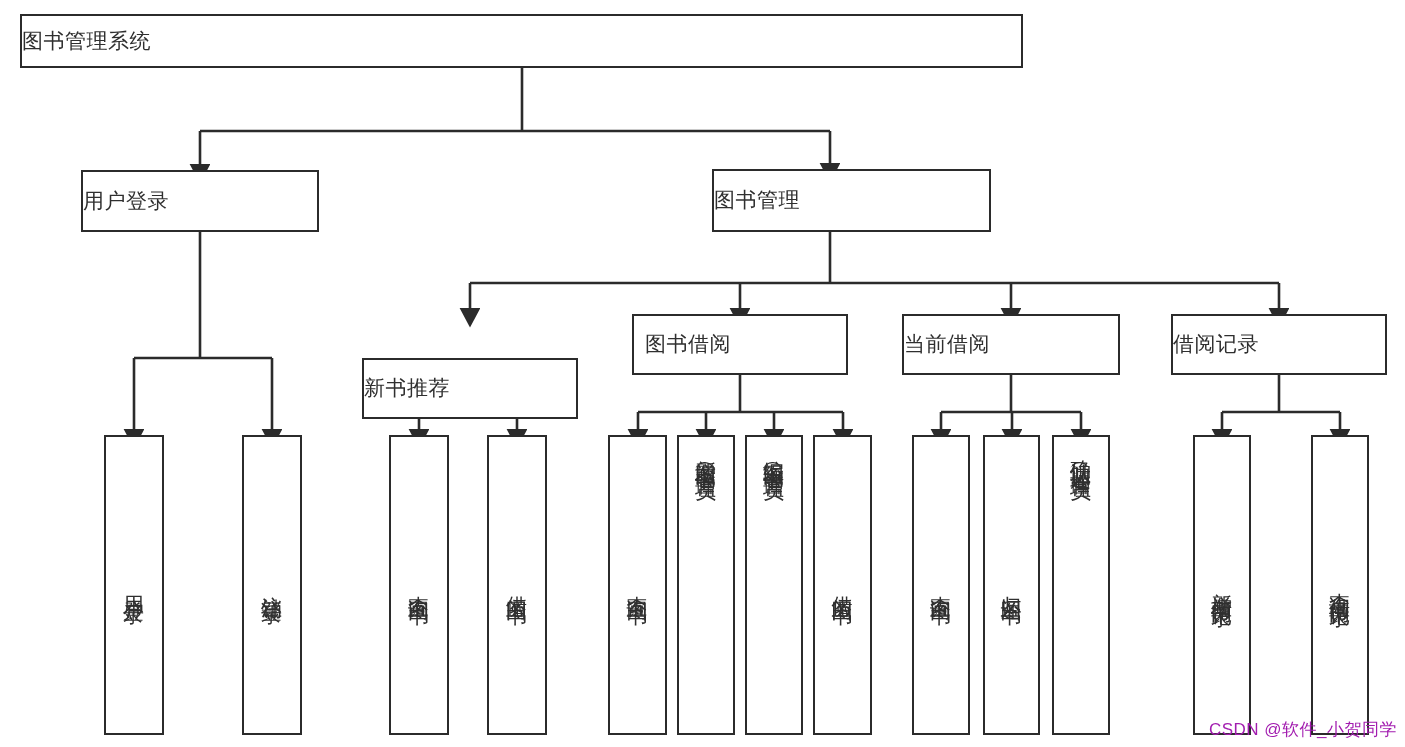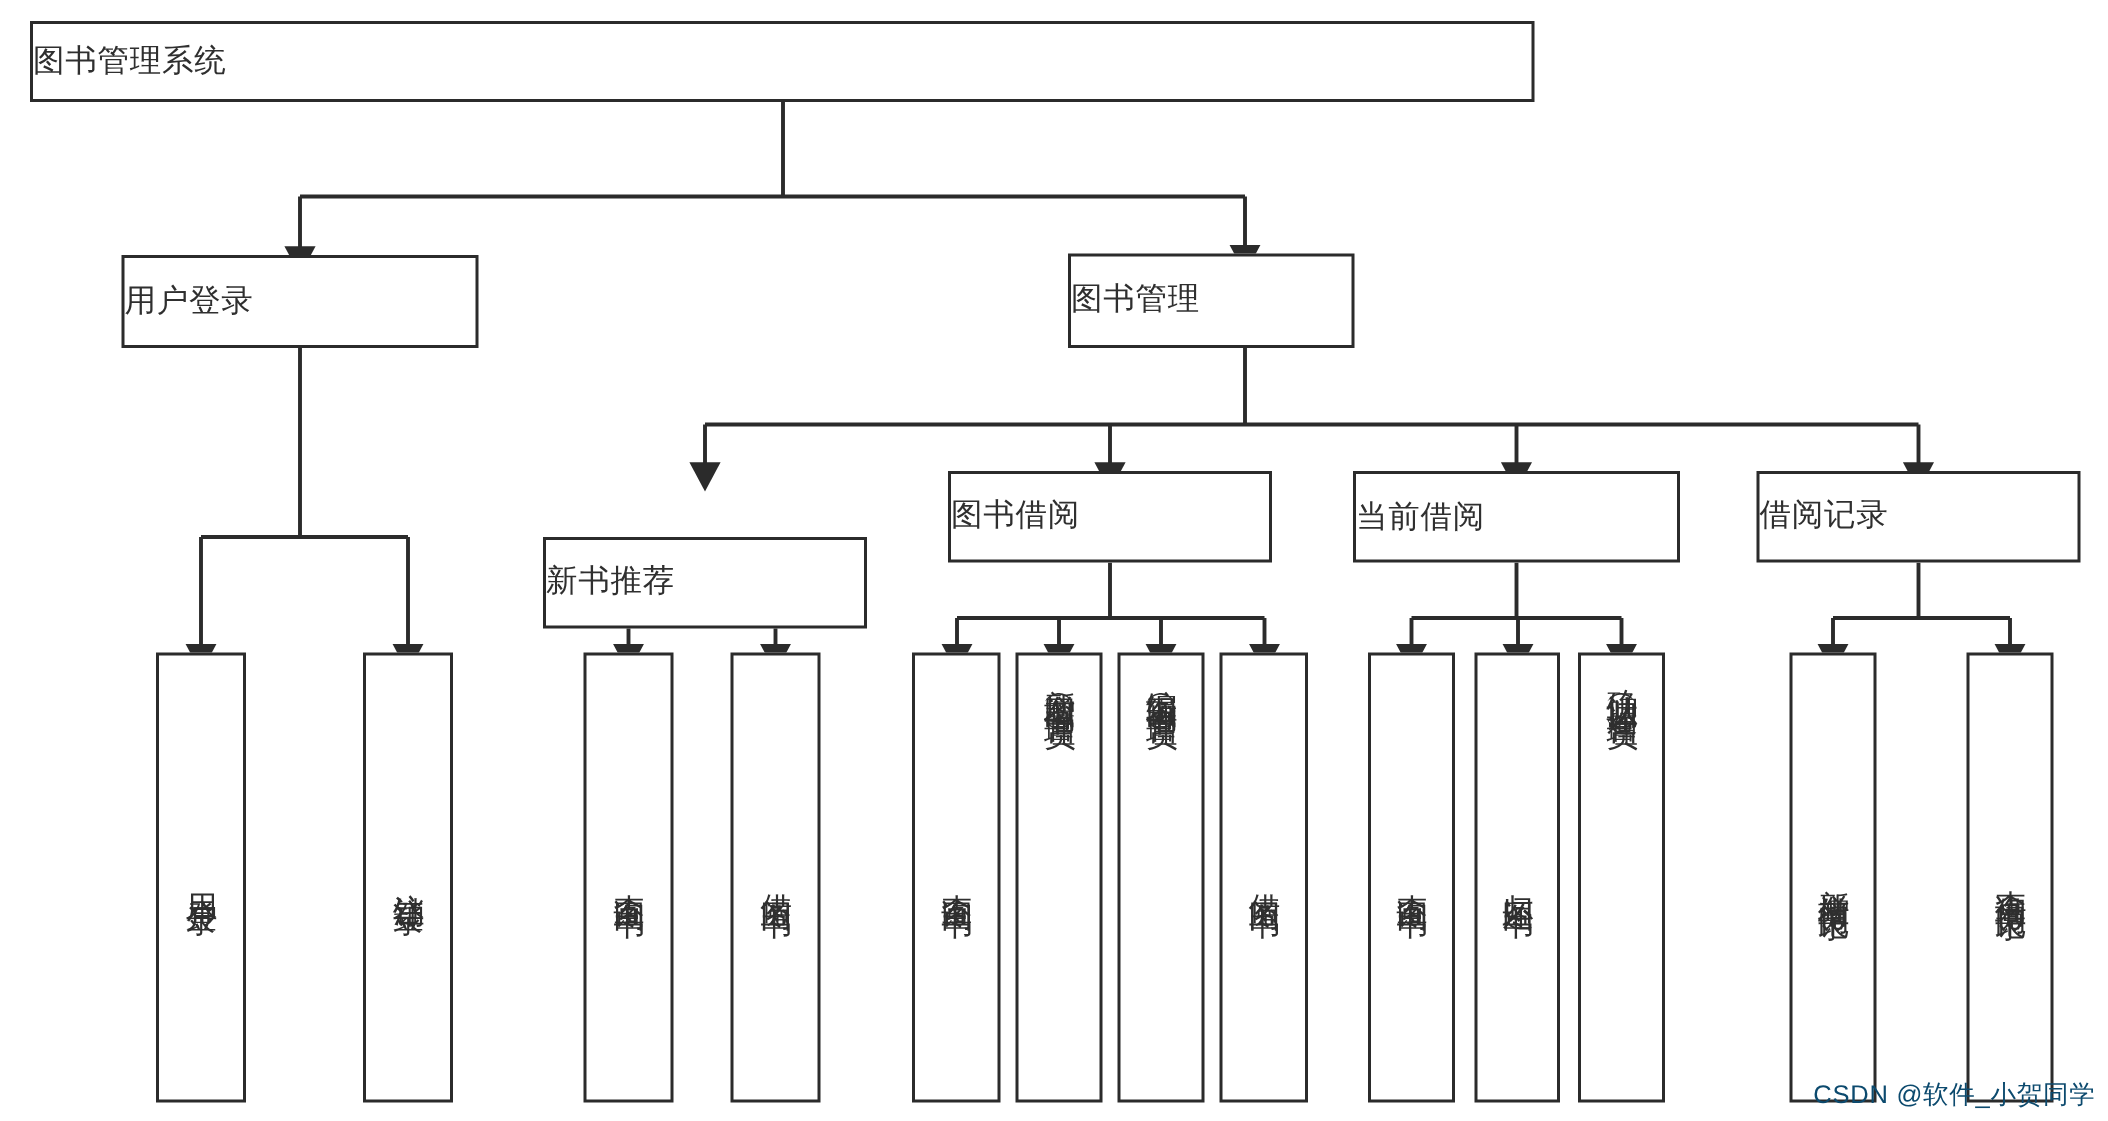--- a/index.html
+++ b/index.html
@@ -59,21 +59,21 @@
   }
   .node.vertical.centered {
     align-items: center;
     padding-top: 0;
   }
   .watermark {
     position: absolute;
     right: 8px;
     bottom: 6px;
     font-size: 17px;
-    color: #0c4a6e;
+    color: #a21caf;
     white-space: nowrap;
     letter-spacing: 0.5px;
     margin-left: 47px;
   }
 </style>
 </head>
 <body>
 
 <div id="canvas">
 
@@ -120,27 +120,27 @@
       </g>
   </svg>
 
   <div id="node-layer">
       <div class="node horizontal" style="left: 20px; top: 14px; width: 1003px; height: 54px;">
         <span class="node-label">图书管理系统</span>
       </div>
       <div class="node horizontal" style="left: 81px; top: 170px; width: 238px; height: 62px;">
         <span class="node-label">用户登录</span>
       </div>
-      <div class="node horizontal" style="left: 712px; top: 169px; width: 191px; height: 63px;">
+      <div class="node horizontal" style="left: 712px; top: 169px; width: 279px; height: 63px;">
         <span class="node-label">图书管理</span>
       </div>
       <div class="node horizontal" style="left: 362px; top: 314px; width: 216px; height: 61px; margin-top: 44px;">
         <span class="node-label">新书推荐</span>
       </div>
-      <div class="node horizontal" style="left: 632px; top: 314px; width: 216px; height: 61px;">
+      <div class="node horizontal" style="left: 632px; top: 314px; width: 216px; height: 61px; padding-left: 11px;">
         <span class="node-label">图书借阅</span>
       </div>
       <div class="node horizontal" style="left: 902px; top: 314px; width: 218px; height: 61px; font-family: Liberation Serif, serif;">
         <span class="node-label">当前借阅</span>
       </div>
       <div class="node horizontal" style="left: 1171px; top: 314px; width: 216px; height: 61px;">
         <span class="node-label">借阅记录</span>
       </div>
       <div class="node vertical centered" style="left: 104px; top: 435px; width: 60px; height: 300px;">
         <span class="node-label">用户登录</span>

